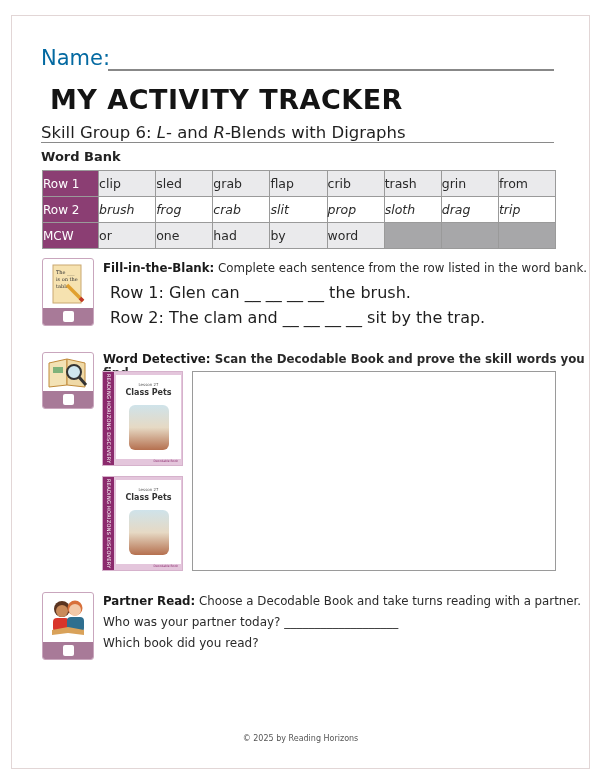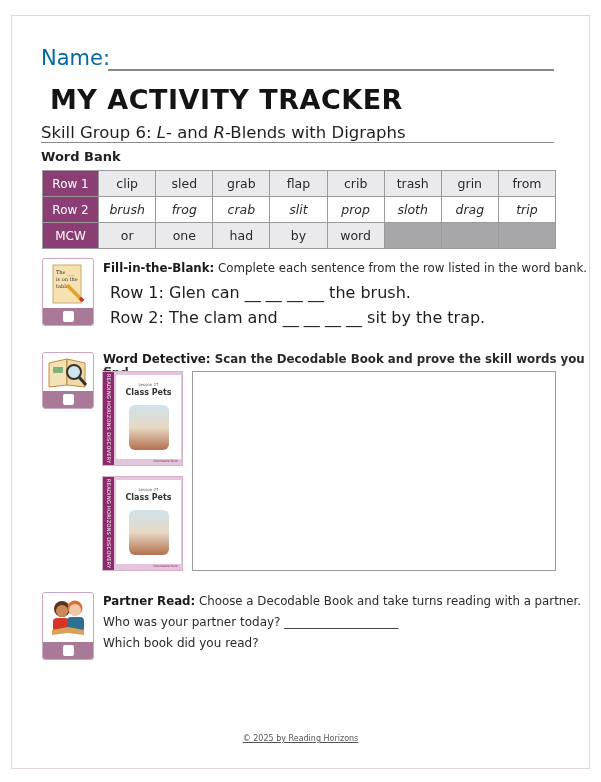--- a/index.html
+++ b/index.html
@@ -24,21 +24,21 @@
       position: absolute; left: 41px; top: 123px; font-size: 16.5px; color: #1f1f1f;
     }
     .subtitle .it { font-style: italic; }
     .subtitle-line { position: absolute; left: 41px; top: 142px; width: 513px; height: 1px; background: #8a8a8a; }
     .wb-label { position: absolute; left: 41px; top: 149px; font-size: 13px; font-weight: bold; color: #222; }
     table.wordbank {
       position: absolute; left: 42px; top: 170px; width: 514px;
       border-collapse: collapse; font-size: 12.5px;
     }
     table.wordbank td {
-      border: 1px solid #9a9a9a; height: 26px; text-align: center; color: #2a2a2a;
+      border: 1px solid #9a9a9a; height: 26px; color: #2a2a2a;
       width: 57px;
     }
     table.wordbank td.rh { background: #8b3e73; color: #fff; width: 56px; font-size: 12px; }
     table.wordbank tr.r1 td:not(.rh), table.wordbank tr.r3 td:not(.rh) { background: #eaeaec; }
     table.wordbank tr.r2 td:not(.rh) { background: #ffffff; font-style: italic; }
     table.wordbank td.empty { background: #a7a7a9 !important; }
 
     .act-icon {
       position: absolute; left: 42px; width: 52px;
       border: 1.5px solid #c9a6bd; border-radius: 3px; background: #fff; overflow: hidden;
@@ -69,21 +69,21 @@
       position: absolute; left: 13px; top: 30px; width: 40px; height: 45px; border-radius: 6px;
       background: linear-gradient(180deg, #cfe3ea 0%, #e6d9c4 50%, #b5704f 100%);
     }
     .book .foot { position: absolute; right: 4px; bottom: 2px; font-size: 3px; color: #8b2a6d; }
     .proof-box {
       position: absolute; left: 192px; top: 371px; width: 364px; height: 200px;
       border: 1.2px solid #9a9a9a; background: #fff;
     }
     .footer {
       position: absolute; left: 0; top: 734px; width: 601px; text-align: center;
-      font-size: 8px; color: #555; text-decoration: underline;
+      font-size: 8px; color: #555;
     }
   </style>
 </head>
 <body>
 
 <div class="page"></div>
 
 <span class="name-row">
   <span class="name-label">Name:</span>
 </span>

